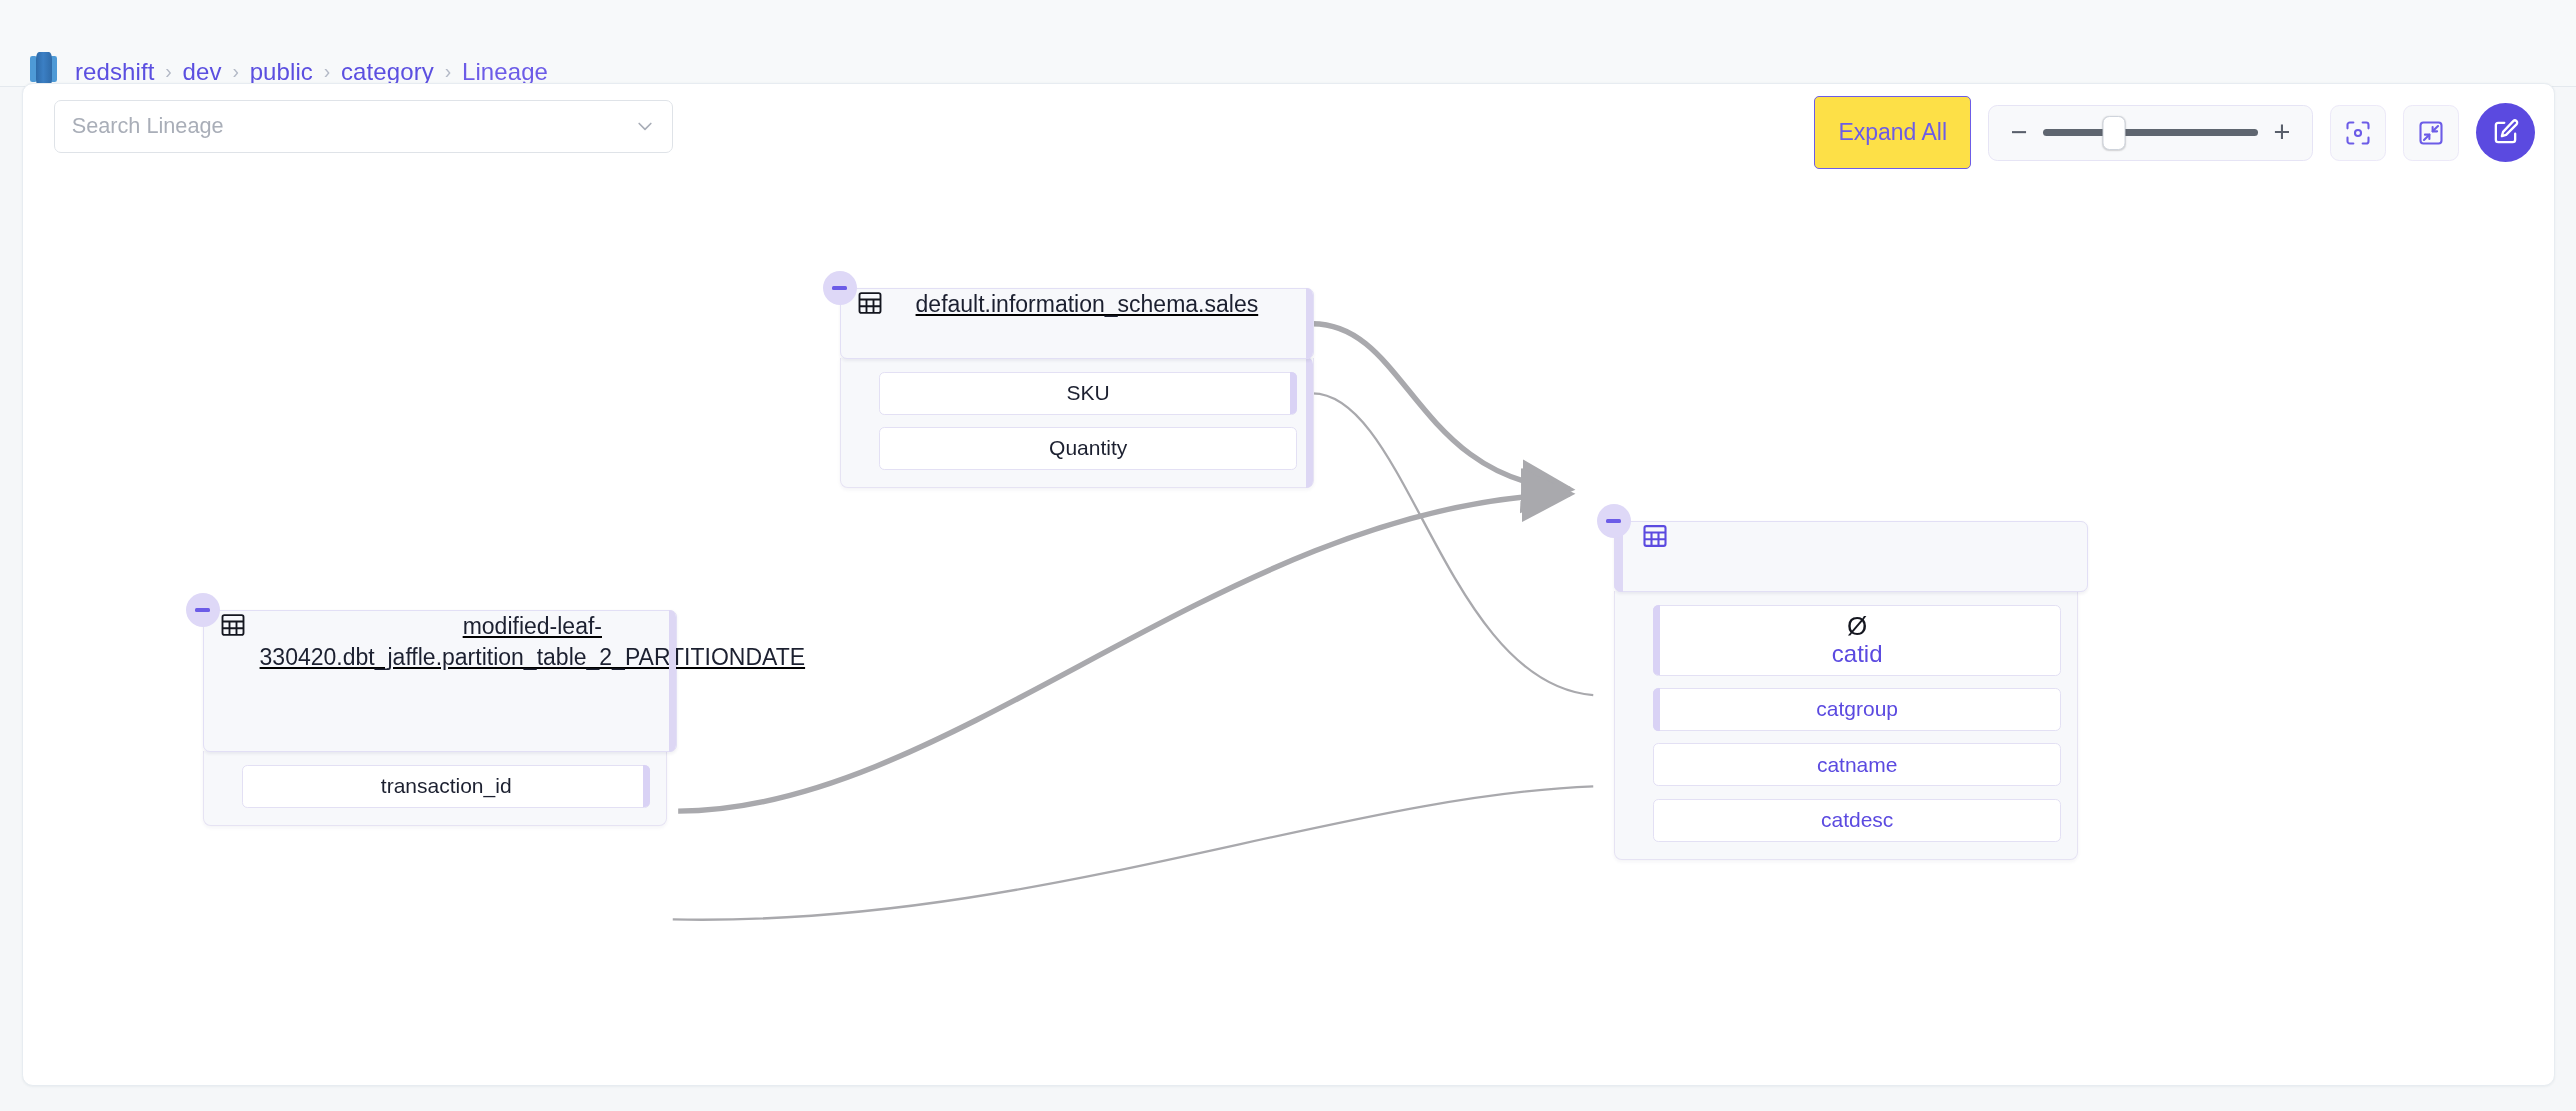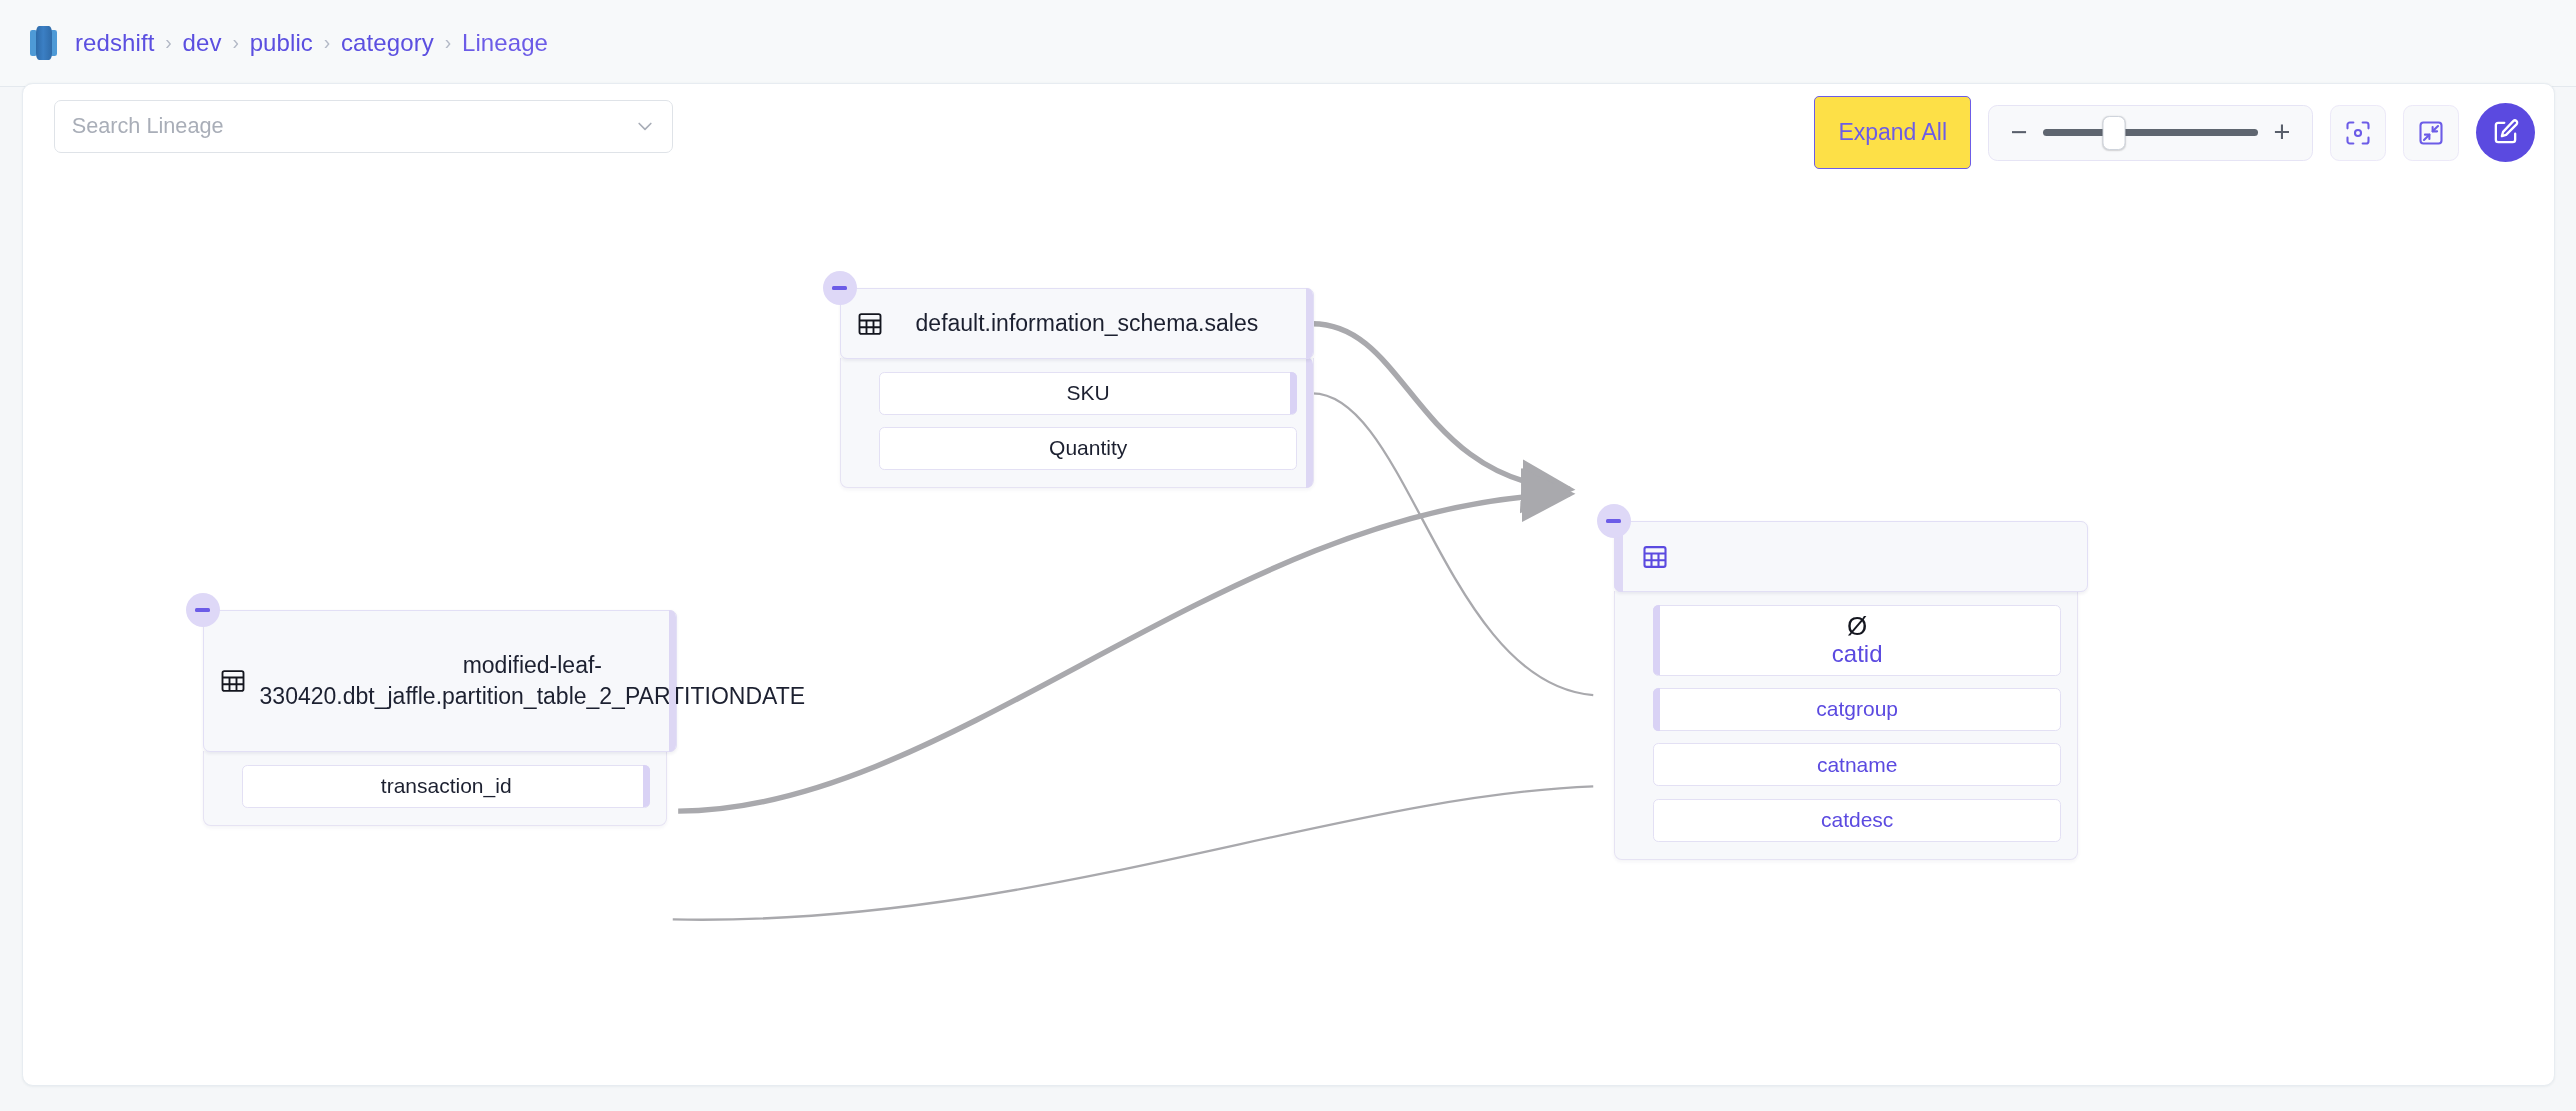--- a/index.html
+++ b/index.html
@@ -9,21 +9,21 @@
     height: 1112px;
     background: #f5f7f9;
     font-family: "Liberation Sans", sans-serif;
     overflow: hidden;
   }
 
   
   .breadcrumb-bar {
     height: 87px;
     display: flex;
-    align-items: center;
+    align-items: flex-end;
     padding: 0 16px 0 29px;
     background: #f7f9fa;
     border-bottom: 0.8px solid #e4e9ee;
   }
   .redshift-logo {
     width: 29px; height: 34px;
     position: relative;
     margin-right: 17px;
     flex: none;
   }
@@ -176,25 +176,26 @@
   .edges { position: absolute; inset: 0; }
 
   .node { position: absolute; }
 
   .node-head {
     position: relative;
     background: #f7f8fb;
     border: 0.8px solid #e2dff5;
     border-radius: 7px;
     display: flex;
-    align-items: center;
+    align-items: flex-start;
     padding: 0 15.5px;
     box-shadow: 0 1.5px 3.1px rgba(40,40,90,.07);
     cursor: pointer;
     z-index: 3;
+    text-decoration: underline;
   }
   .node-head .tbl-ico { flex: none; margin-right: 12.4px; }
   .node-title {
     flex: 1;
     text-align: center;
     font-size: 23px;
     color: #1c2030;
     line-height: 1.33;
     padding-right: 20px;
   }

